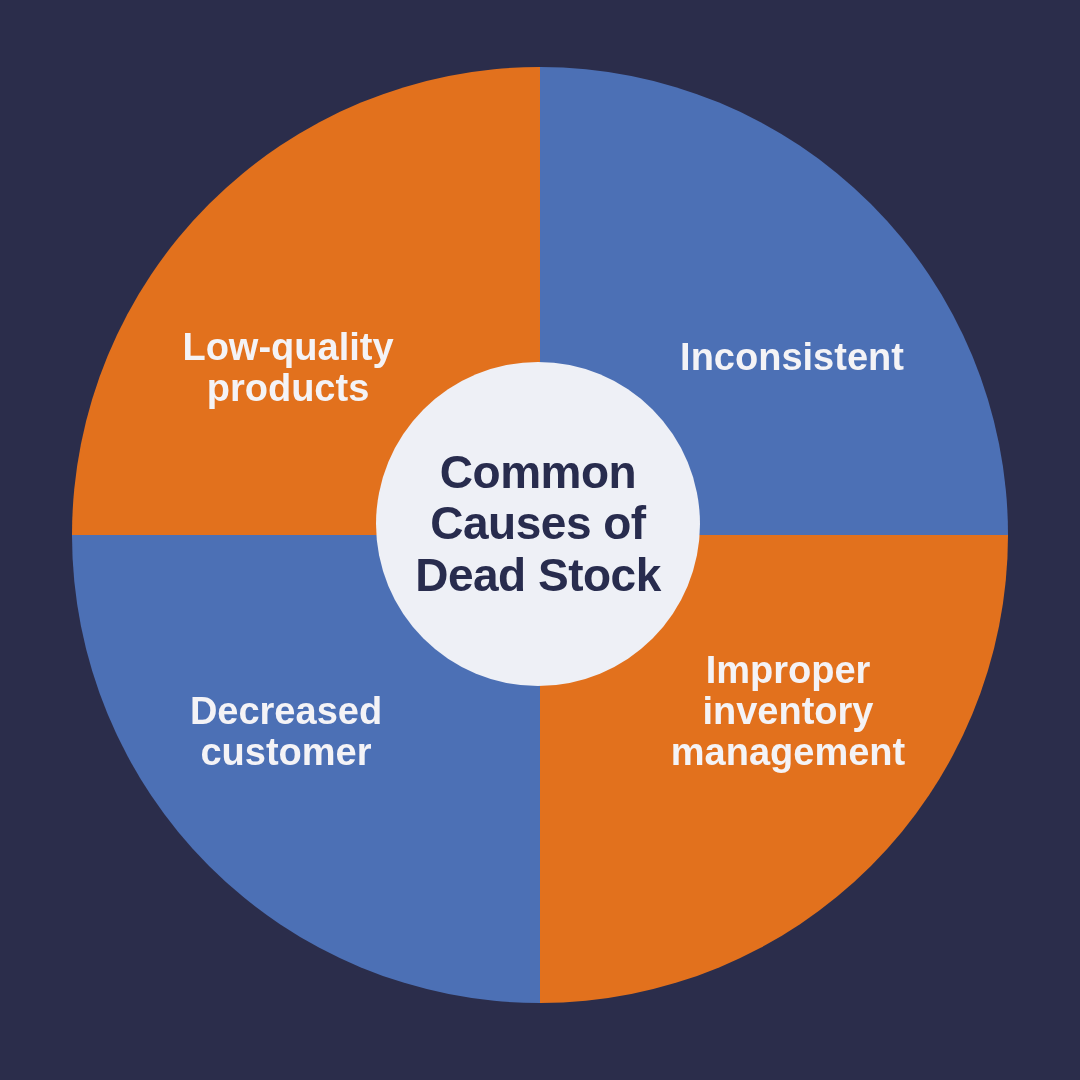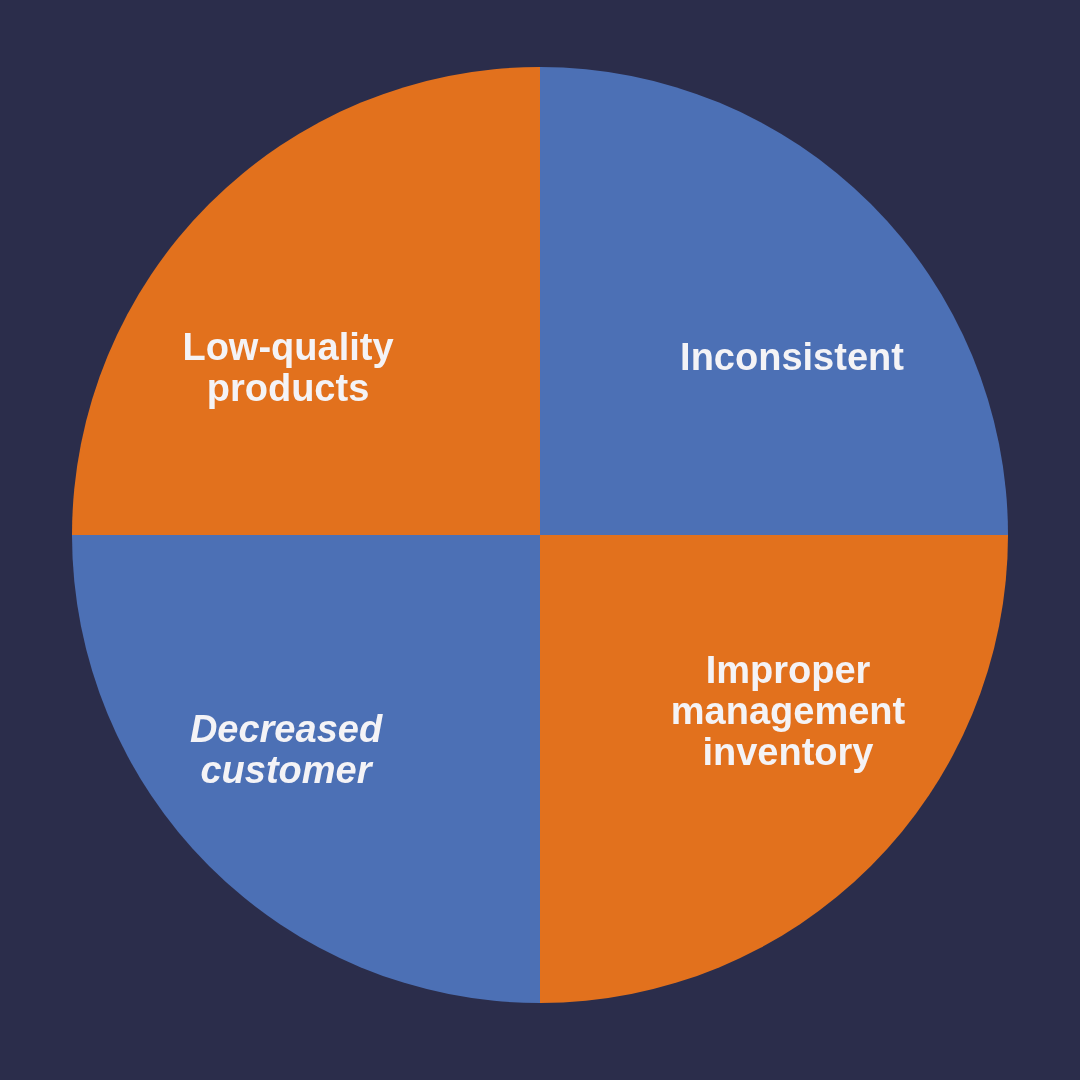--- a/index.html
+++ b/index.html
@@ -55,21 +55,21 @@
     text-align: center;
     font-size: 38px;
     line-height: 1.08;
     font-weight: 700;
     color: var(--label, #f4f3f6);
     white-space: nowrap;
   }
   .qlabel span { display: block; }
   .qlabel.tl { left: 288px; top: 368px; }
   .qlabel.tr { left: 770px; top: 358px; margin-left: 22px; }
-  .qlabel.bl { left: 286px; top: 750px; font-style: italic; }
+  .qlabel.bl { left: 286px; top: 732px; }
   .qlabel.br { left: 788px; top: 712px; }
   .logo {
     position: absolute;
     left: 866px;
     top: 950px;
     width: 196px;
     text-align: center;
   }
   .logo svg { display: block; }
   .logo-tagline {
@@ -96,19 +96,26 @@
     <span>Inconsistent</span>
   </div>
 
   <div class="qlabel bl">
     <span>Decreased</span>
     <span>customer</span>
   </div>
 
   <div class="qlabel br">
     <span>Improper</span>
+    <span>inventory</span>
     <span>management</span>
-    <span>inventory</span>
   </div>
 
+  <div class="center-circle">
+    <div class="title">
+      <span>Common</span>
+      <span>Causes of</span>
+      <span>Dead Stock</span>
+    </div>
+  </div>
 
 
 </div>
 
 </body></html>

